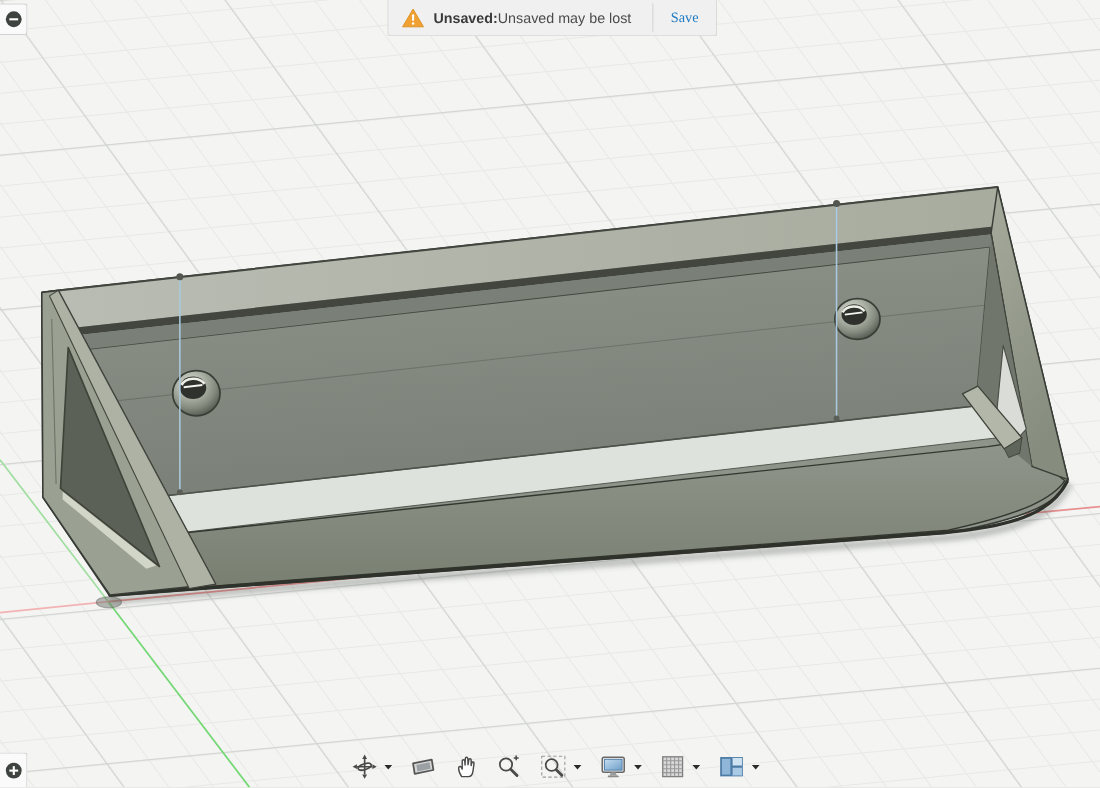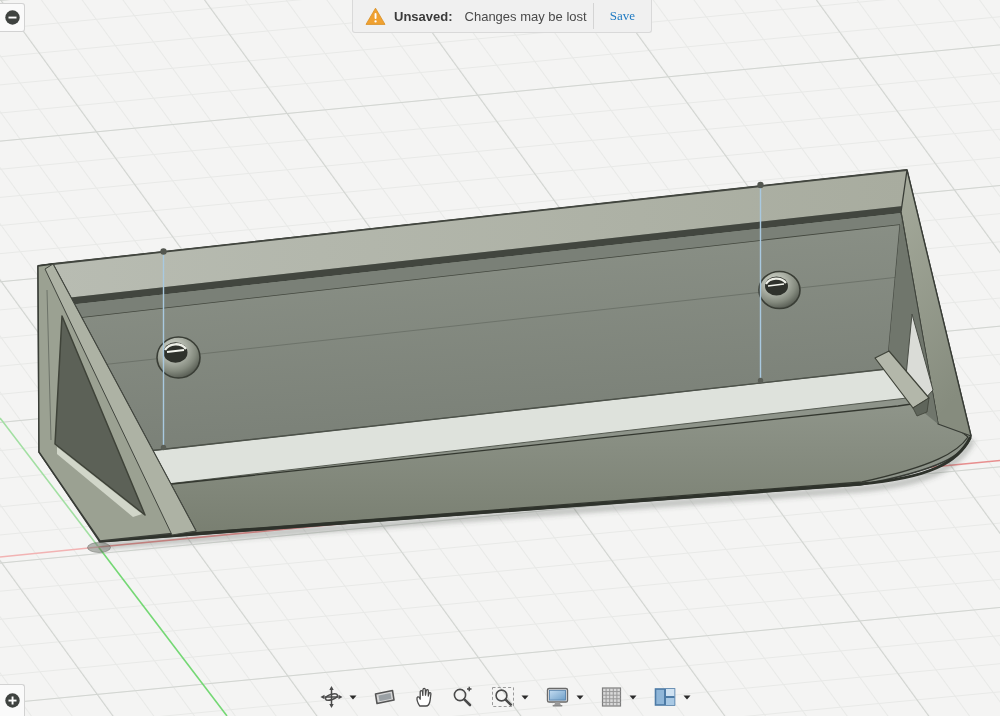--- a/index.html
+++ b/index.html
@@ -12,21 +12,21 @@
   .scene{position:absolute;left:0;top:0;width:1000px;height:716px;display:block;}
 
   
   .save-bar{
     position:absolute;left:352px;top:0;width:300px;height:33px;
     background:#f0f0f0;border:1px solid #d9d9d9;border-top:none;
     border-radius:0 0 3px 3px;box-sizing:border-box;
     display:flex;align-items:center;padding:0 0 0 12px;
   }
   .save-bar .warn{flex:0 0 auto;margin-right:8px;display:flex;align-items:center;}
-  .save-bar .lbl{font-size:13px;font-weight:bold;color:#3a3a3a;margin-right:12px;white-space:nowrap;}
+  .save-bar .lbl{font-size:13px;font-weight:bold;color:#3a3a3a;white-space:nowrap;}
   .save-bar .msg{font-size:13px;color:#4a4a4a;white-space:nowrap;}
   .save-bar .divider{width:1px;height:26px;background:#d4d4d4;margin:0 0 0 auto;}
   .save-bar .save-btn{
     font-size:13px;color:var(--accent,#1f7ac2);background:none;border:none;
     padding:0 16px;height:100%;cursor:pointer;font-family:Liberation Serif, serif;
   }
 
   
   .corner-btn{
     position:absolute;width:25px;height:29px;background:#fafafa;
@@ -184,21 +184,21 @@
 
   <div class="save-bar">
     <span class="warn">
       <svg width="21" height="19" viewBox="0 0 21 19">
         <path d="M10.5 1.2 L20 17.4 H1 Z" fill="var(--warning,#f0a131)" stroke="#d88d20" stroke-width="0.8" stroke-linejoin="round"></path>
         <rect x="9.6" y="6" width="1.9" height="6" rx="0.9" fill="#ffffff"></rect>
         <circle cx="10.55" cy="14.4" r="1.15" fill="#ffffff"></circle>
       </svg>
     </span>
     <span class="lbl">Unsaved:</span>
-    <span class="msg">Changes may be lost</span>
+    <span class="msg">Unsaved may be lost</span>
     <span class="divider"></span>
     <button class="save-btn">Save</button>
   </div>
 
   <button class="corner-btn tl">
     <svg width="17" height="17" viewBox="0 0 17 17">
       <circle cx="8.5" cy="8.5" r="7.2" fill="#3f4340"></circle>
       <rect x="4.5" y="7.6" width="8" height="1.9" fill="#ffffff"></rect>
     </svg>
   </button>

